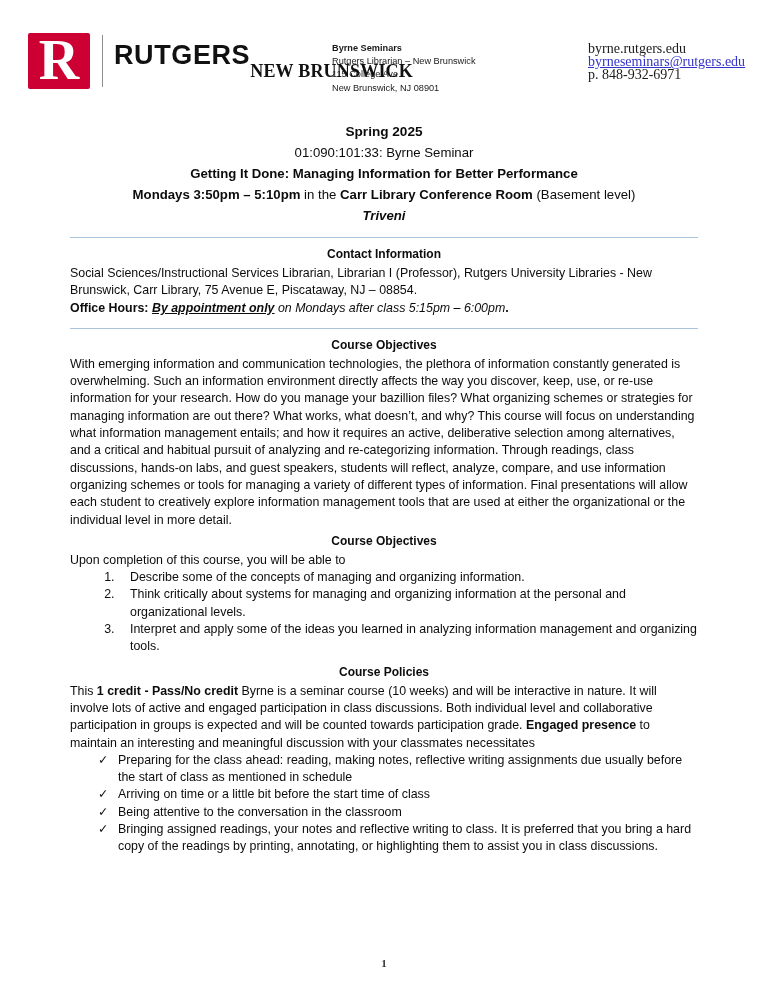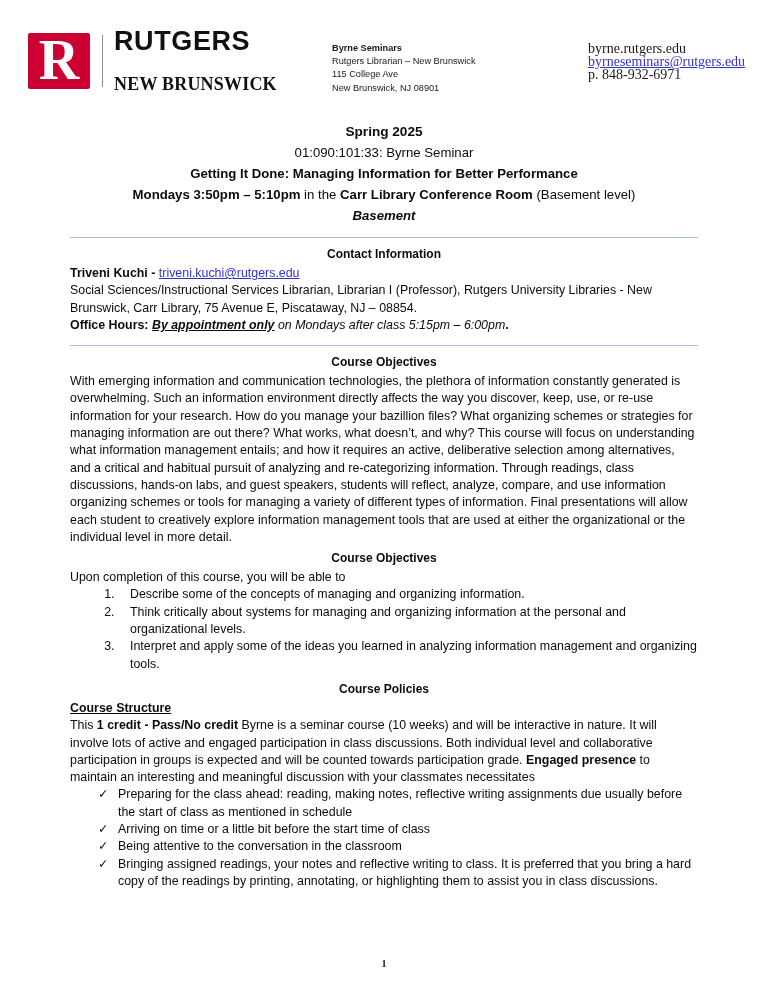--- a/index.html
+++ b/index.html
@@ -51,21 +51,20 @@
     overflow: hidden;
   }
   .logo-divider {
     width: 1px;
     height: 52px;
     background: #8e8e8e;
     margin: 0 11px 0 12px;
   }
   .logo-words {
     display: flex;
-    flex-direction: column;
     justify-content: center;
   }
   .logo-words .l1 {
     font-family: "Liberation Sans", sans-serif;
     font-weight: bold;
     font-size: 27px;
     line-height: 27px;
     letter-spacing: 0.6px;
     color: #111111;
   }
@@ -245,29 +244,28 @@
       <div class="title-line">
         <span class="title-code">01:090:101:33: Byrne Seminar</span>
       </div>
       <div class="title-line">
         <span class="t-bold">Getting It Done: Managing Information for Better Performance</span>
       </div>
       <div class="title-line">
         <span class="t-bold">Mondays 3:50pm – 5:10pm</span><span> in the </span><span class="t-bold">Carr Library Conference Room</span><span> (Basement level)</span>
       </div>
       <div class="title-line">
-        <span class="t-bolditalic">Basement</span>
+        <span class="t-bolditalic">Triveni</span>
       </div>
     </div>
 
     <hr class="rule">
 
     <div class="section-head">Contact Information</div>
 
-    <p class="para"><span class="b">Triveni Kuchi - </span><span class="mail">triveni.kuchi@rutgers.edu</span></p>
 
     <p class="para">Social Sciences/Instructional Services Librarian, Librarian I (Professor), Rutgers University Libraries - New Brunswick, Carr Library, 75 Avenue E, Piscataway, NJ – 08854.</p>
 
     <p class="para"><span class="b">Office Hours:</span><span> </span><span class="biu">By appointment only</span><span class="i"> on Mondays after class 5:15pm – 6:00pm</span><span class="b">.</span></p>
 
     <hr class="rule">
 
     <div class="section-head">Course Objectives</div>
     <p class="para">With emerging information and communication technologies, the plethora of information constantly generated is overwhelming.  Such an information environment directly affects the way you discover, keep, use, or re-use information for your research. How do you manage your bazillion files? What organizing schemes or strategies for managing information are out there? What works, what doesn’t, and why? This course will focus on understanding what information management entails; and how it requires an active, deliberative selection among alternatives, and a critical and habitual pursuit of analyzing and re-categorizing information. Through readings, class discussions, hands-on labs, and guest speakers, students will reflect, analyze, compare, and use information organizing schemes or tools for managing a variety of different types of information. Final presentations will allow each student to creatively explore information management tools that are used at either the organizational or the individual level in more detail.</p>
 
@@ -278,21 +276,20 @@
     <ol class="numlist">
       <li>Describe some of the concepts of managing and organizing information.</li>
       <li>Think critically about systems for managing and organizing information at the personal and organizational levels.</li>
       <li>Interpret and apply some of the ideas you learned in analyzing information management and organizing tools.</li>
     </ol>
 
     <div class="spacer-sm"></div>
 
     <div class="section-head">Course Policies</div>
 
-    <div class="subhead-u">Course Structure</div>
 
     <p class="para"><span>This </span><span class="b">1 credit - Pass/No credit</span><span> Byrne is a seminar course (10 weeks) and will be interactive in nature. It will involve lots of active and engaged participation in class discussions. Both individual level and collaborative participation in groups is expected and will be counted towards participation grade.  </span><span class="b">Engaged presence</span><span> to maintain an interesting and meaningful discussion with your classmates necessitates</span></p>
 
     <ul class="checklist">
       <li>
         <span class="chk">✓</span>
         <span>Preparing for the class ahead: reading, making notes, reflective writing assignments due usually before the start of class as mentioned in schedule</span>
       </li>
       <li>
         <span class="chk">✓</span>

